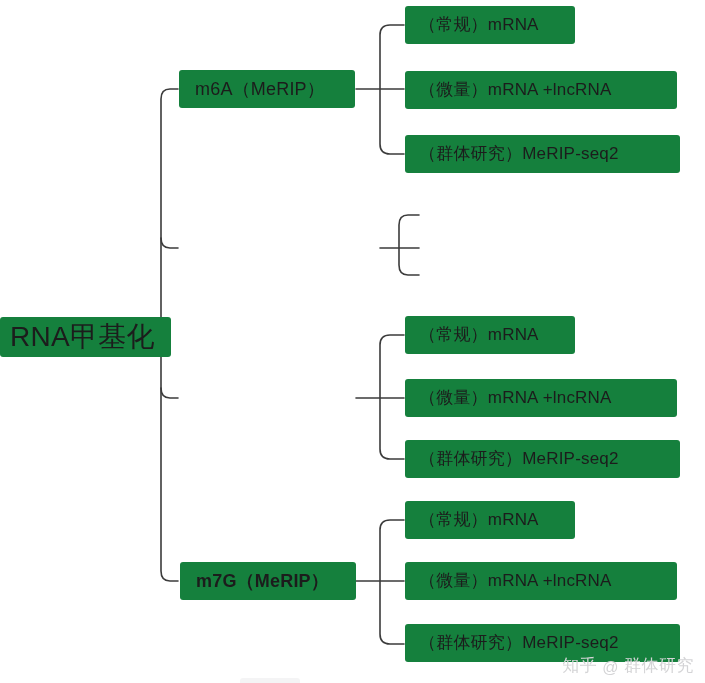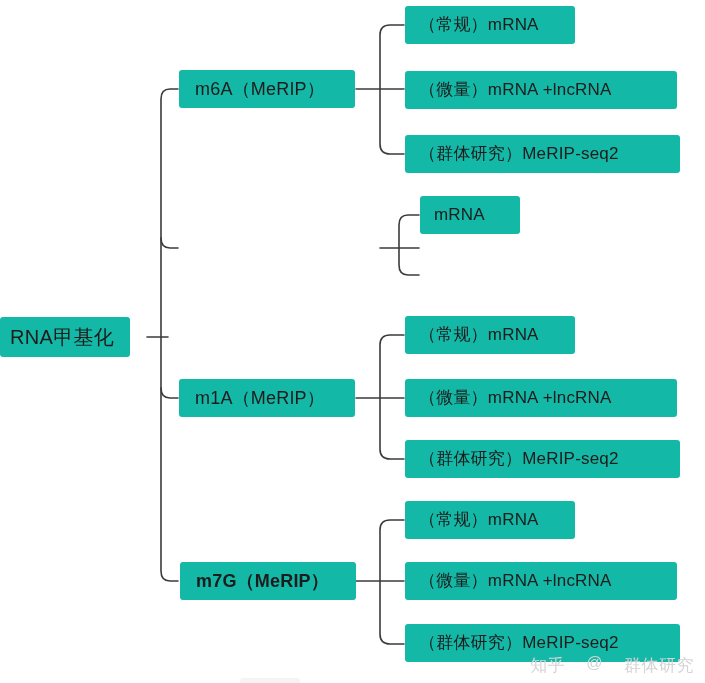--- a/index.html
+++ b/index.html
@@ -31,35 +31,35 @@
     fill: none;
     stroke: #3b3b3b;
     stroke-width: 1.6;
     stroke-linecap: round;
   }
   
   .node {
     position: absolute;
     display: flex;
     align-items: center;
-    background: #14b8a6;
+    background: #15803d;
     border-radius: 3px;
     white-space: nowrap;
     color: #1c1c1c;
   }
   .node-label {
     display: block;
     white-space: nowrap;
   }
   
   .node.root {
     left: 0px; top: 317px;
     height: 40px;
     padding: 0 16px 0 10px;
-    font-size: 20px;
+    font-size: 28px;
     letter-spacing: 0.3px;
   }
   
   .node.branch {
     height: 38px;
     padding: 0 16px;
     font-size: 18px;
     letter-spacing: 0.2px;
   }
   .node.branch .node-label { margin-top: -1px; }
@@ -93,22 +93,22 @@
   .l-d1 { left: 405px; top: 501px; width: 170px; }
   .l-d2 { left: 405px; top: 562px; width: 272px; }
   .l-d3 { left: 405px; top: 624px; width: 275px; }
 
   
   #watermark {
     position: absolute;
     right: 11px;
     bottom: 6px;
     display: flex;
-    align-items: flex-start;
-    gap: 21px;
+    align-items: flex-end;
+    gap: 5px;
     font-size: 17px;
     color: #d4d4d6;
     letter-spacing: 0.5px;
     user-select: none;
   }
   #watermark .wm-at {
     font-size: 16px;
     color: #d4d4d6;
   }
   
@@ -146,40 +146,34 @@
     <path d="M 404 520 L 390 520 Q 380 520 380 530 L 380 634 Q 380 644 390 644 L 404 644"></path>
   </svg>
 
   <div class="node root">
     <span class="node-label">RNA甲基化</span>
   </div>
 
   <div class="node branch b-m6a">
     <span class="node-label">m6A（MeRIP）</span>
   </div>
-  <div class="node branch b-m1a">
-    <span class="node-label">m1A（MeRIP）</span>
-  </div>
   <div class="node branch b-m7g">
     <span class="node-label">m7G（MeRIP）</span>
   </div>
 
   <div class="node leaf l-a1">
     <span class="node-label">（常规）mRNA</span>
   </div>
   <div class="node leaf l-a2">
     <span class="node-label">（微量）mRNA +lncRNA</span>
   </div>
   <div class="node leaf l-a3">
     <span class="node-label">（群体研究）MeRIP-seq2</span>
   </div>
 
-  <div class="node leaf l-b1">
-    <span class="node-label">mRNA</span>
-  </div>
 
   <div class="node leaf l-c1">
     <span class="node-label">（常规）mRNA</span>
   </div>
   <div class="node leaf l-c2">
     <span class="node-label">（微量）mRNA +lncRNA</span>
   </div>
   <div class="node leaf l-c3">
     <span class="node-label">（群体研究）MeRIP-seq2</span>
   </div>

